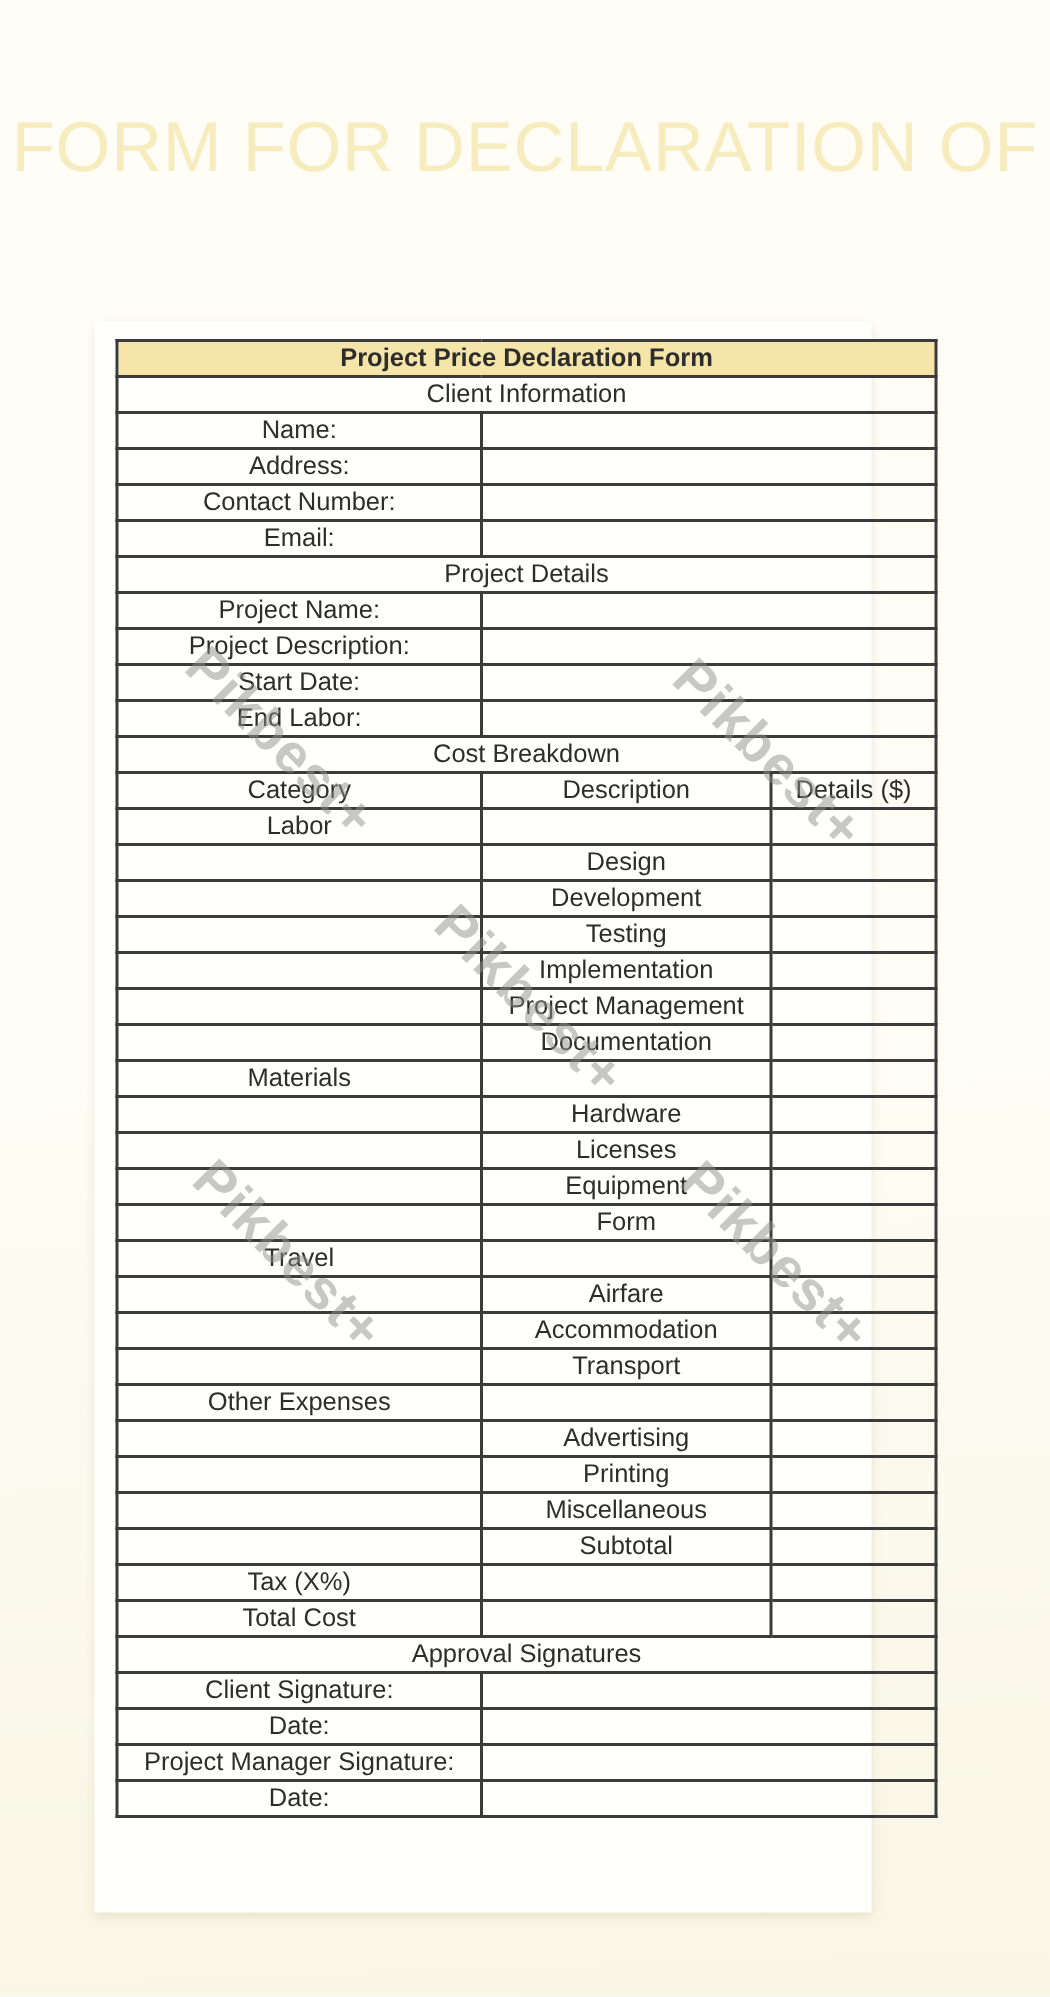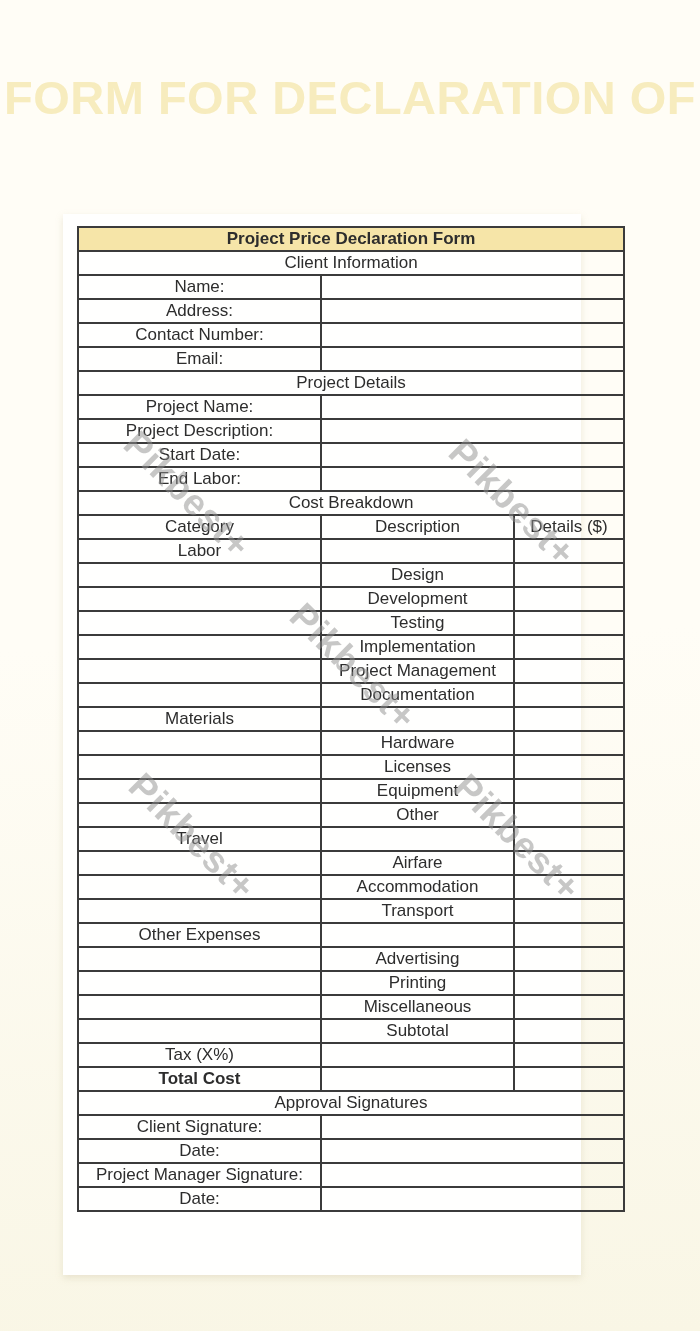--- a/index.html
+++ b/index.html
@@ -3,40 +3,40 @@
 <meta charset="utf-8">
 <style>
   html,body{margin:0;padding:0;}
   body{
     width:700px;height:1331px;position:relative;overflow:hidden;
     background:linear-gradient(178deg,#fffdf6 0%,#fffdf6 48%,#f9f6e5 100%);
     font-family:"Liberation Sans",sans-serif;
   }
   .page-title{
     position:absolute;top:66px;left:0;width:700px;
-    text-align:center;font-size:47px;font-weight:700;
+    text-align:center;font-size:47px;font-weight:400;
     color:#f7ecbe;line-height:63px;letter-spacing:.5px;
   }
   .card{
     position:absolute;left:63px;top:214px;width:518px;height:1061px;
     background:#fffffe;box-shadow:0 3px 7px rgba(185,175,140,.28);
   }
   table.form{
     position:absolute;left:14px;top:12px;width:546px;
     border-collapse:collapse;table-layout:fixed;
   }
   table.form td{
     border:2px solid #3b3b3b;height:22px;padding:0 4px;
     text-align:center;vertical-align:middle;
     font-size:17px;color:#2d2d2d;line-height:1.05;
     overflow:hidden;white-space:nowrap;
   }
   td.band{background:#f6e5a8;font-weight:700;font-size:18px;color:#232323;}
   td.section{font-weight:400;font-size:18px;color:#232323;}
-  td.boldcell{font-weight:700;font-size:18px;color:#232323;}
+  td.boldcell{font-weight:400;font-size:18px;color:#232323;}
   .wm{
     position:absolute;transform:translate(-50%,-50%) rotate(45deg);
     font-size:37px;font-weight:700;letter-spacing:1px;
     color:#909090;opacity:.5;white-space:nowrap;pointer-events:none;z-index:5;
   }
   .wm1{left:187px;top:495px;}
   .wm2{left:512px;top:503px;}
   .wm3{left:353px;top:667px;}
   .wm4{left:192px;top:837px;}
   .wm5{left:517px;top:838px;}
@@ -155,21 +155,21 @@
           <td>Licenses</td>
           <td></td>
         </tr>
         <tr>
           <td></td>
           <td>Equipment</td>
           <td></td>
         </tr>
         <tr>
           <td></td>
-          <td>Other</td>
+          <td>Form</td>
           <td></td>
         </tr>
         <tr>
           <td>Travel</td>
           <td></td>
           <td></td>
         </tr>
         <tr>
           <td></td>
           <td>Airfare</td>

